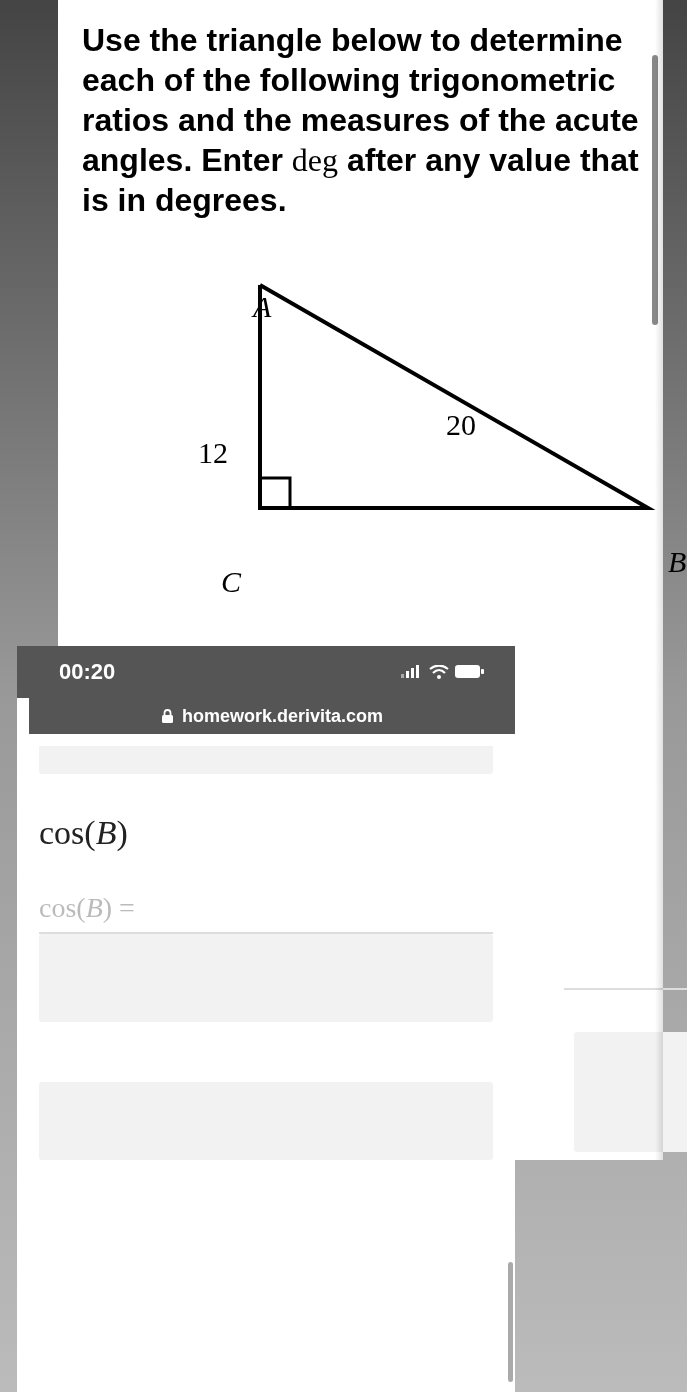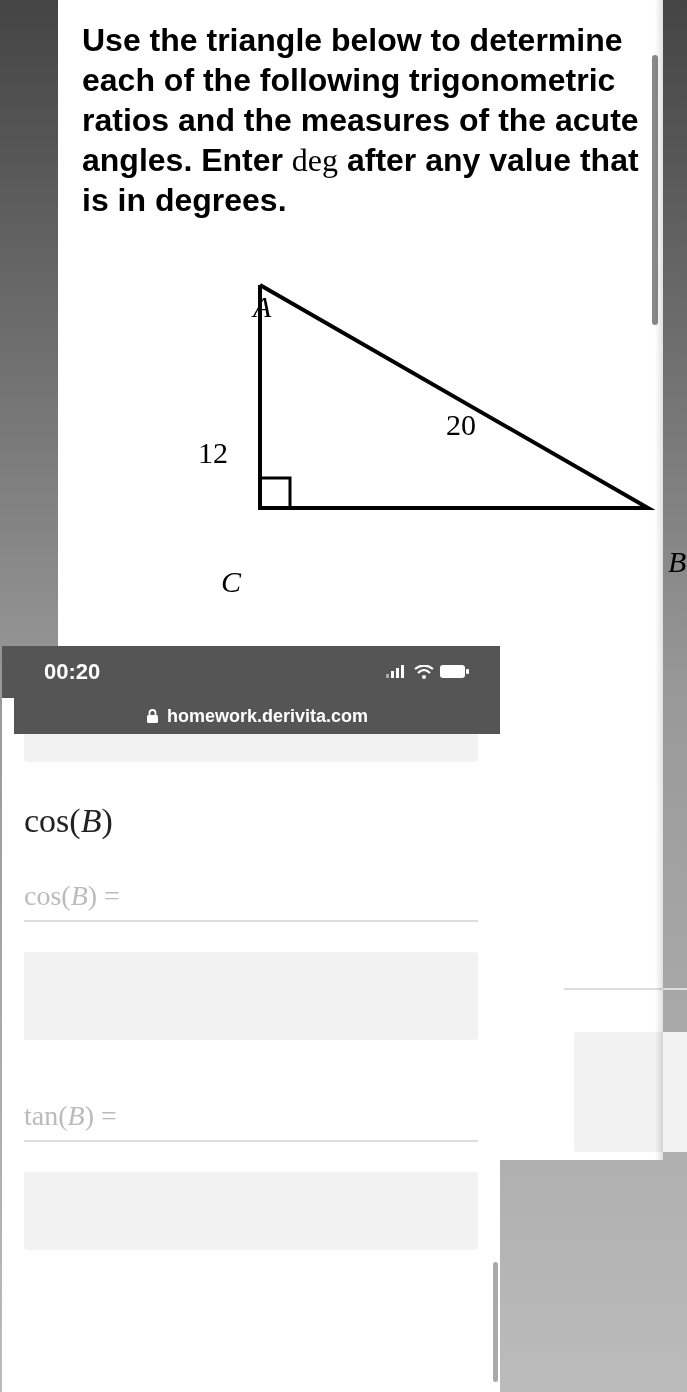--- a/index.html
+++ b/index.html
@@ -67,21 +67,21 @@
       position: absolute;
     }
     .label-a { left: 195px; top: 290px; }
     .label-b { left: 610px; top: 545px; }
     .label-c { left: 163px; top: 565px; }
     .num-10 { left: 140px; top: 436px; }
     .num-20 { left: 388px; top: 408px; }
 
     .overlay-panel {
       position: absolute;
-      left: 2px;
+      left: 17px;
       top: 646px;
       width: 498px;
       height: 746px;
       background: #fff;
       z-index: 10;
     }
     .status-bar {
       height: 52px;
       background: #555;
       color: #fff;
@@ -103,21 +103,21 @@
       color: #fff;
       display: flex;
       align-items: center;
       justify-content: center;
       font-size: 18px;
       gap: 8px;
       font-weight: 600;
       margin-left: 12px;
     }
     .overlay-content {
-      padding: 0 22px;
+      padding: 12px 22px;
     }
     .input-strip-top {
       height: 28px;
       background: #f3f2f2;
       margin: 0 0 40px 0;
       border-radius: 0 0 3px 3px;
     }
     .math-label {
       font-family: 'Times New Roman', Georgia, serif;
       font-size: 34px;
@@ -126,21 +126,20 @@
     }
     .math-label .var {
       font-style: italic;
     }
     .math-input-row {
       font-family: 'Times New Roman', Georgia, serif;
       font-size: 28px;
       color: #bbb;
       border-bottom: 2px solid #ddd;
       padding-bottom: 8px;
-      margin-bottom: 30px;
     }
     .math-input-row .var {
       font-style: italic;
     }
     .gray-box {
       height: 88px;
       background: #f3f2f2;
       border-radius: 3px;
       margin-bottom: 60px;
     }
@@ -258,20 +257,17 @@
     <div class="input-strip-top"></div>
 
     <div class="math-label">
       <span>cos</span>(<span class="var">B</span>)
     </div>
     <div class="math-input-row">
       <span>cos</span>(<span class="var">B</span>) =
     </div>
     <div class="gray-box"></div>
 
-    <div class="math-input-row">
-      <span>tan</span>(<span class="var">B</span>) =
-    </div>
     <div class="gray-box-small"></div>
   </div>
 
   <div class="inner-scrollbar"></div>
 </div>
 
 </body></html>

